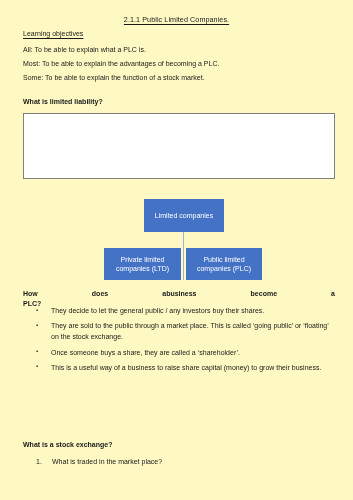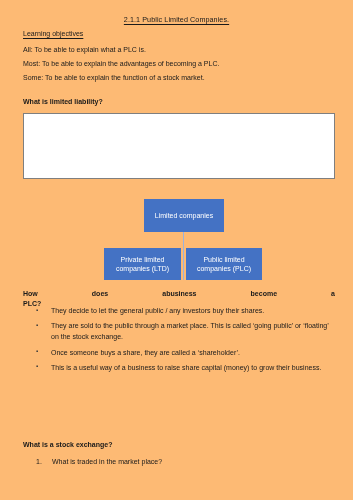--- a/index.html
+++ b/index.html
@@ -13,21 +13,21 @@
     position: relative;
     font-family: "Liberation Sans", sans-serif;
     color: #1a1a1a;
     overflow: hidden;
   }
   .page {
     position: absolute;
     left: 0; top: 0;
     width: 353px;
     height: 500px;
-    background: #fdba74;
+    background: #fef9c3;
   }
   .doc-title {
     position: absolute;
     left: 0; top: 15px;
     width: 353px;
     text-align: center;
     font-size: 7.2px;
     letter-spacing: 0.01em;
   }
   .doc-title span {

